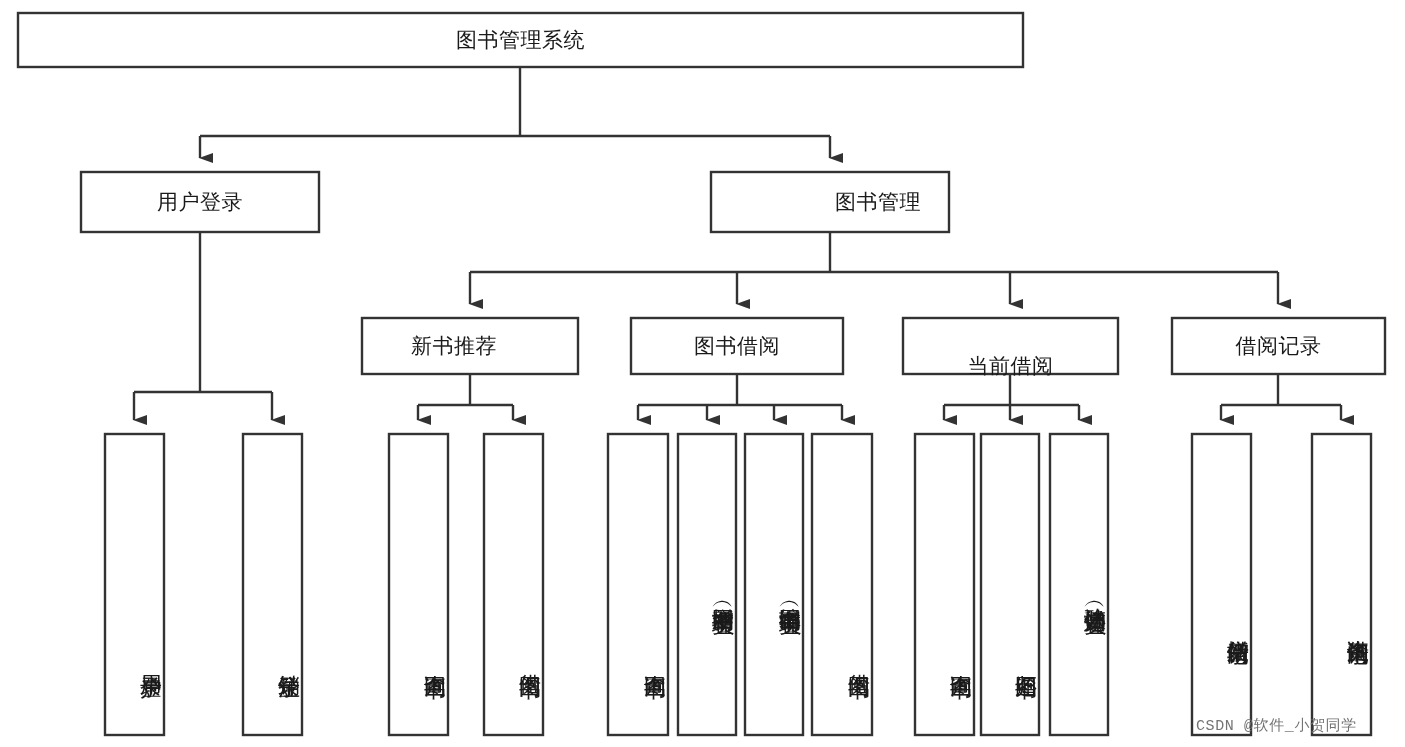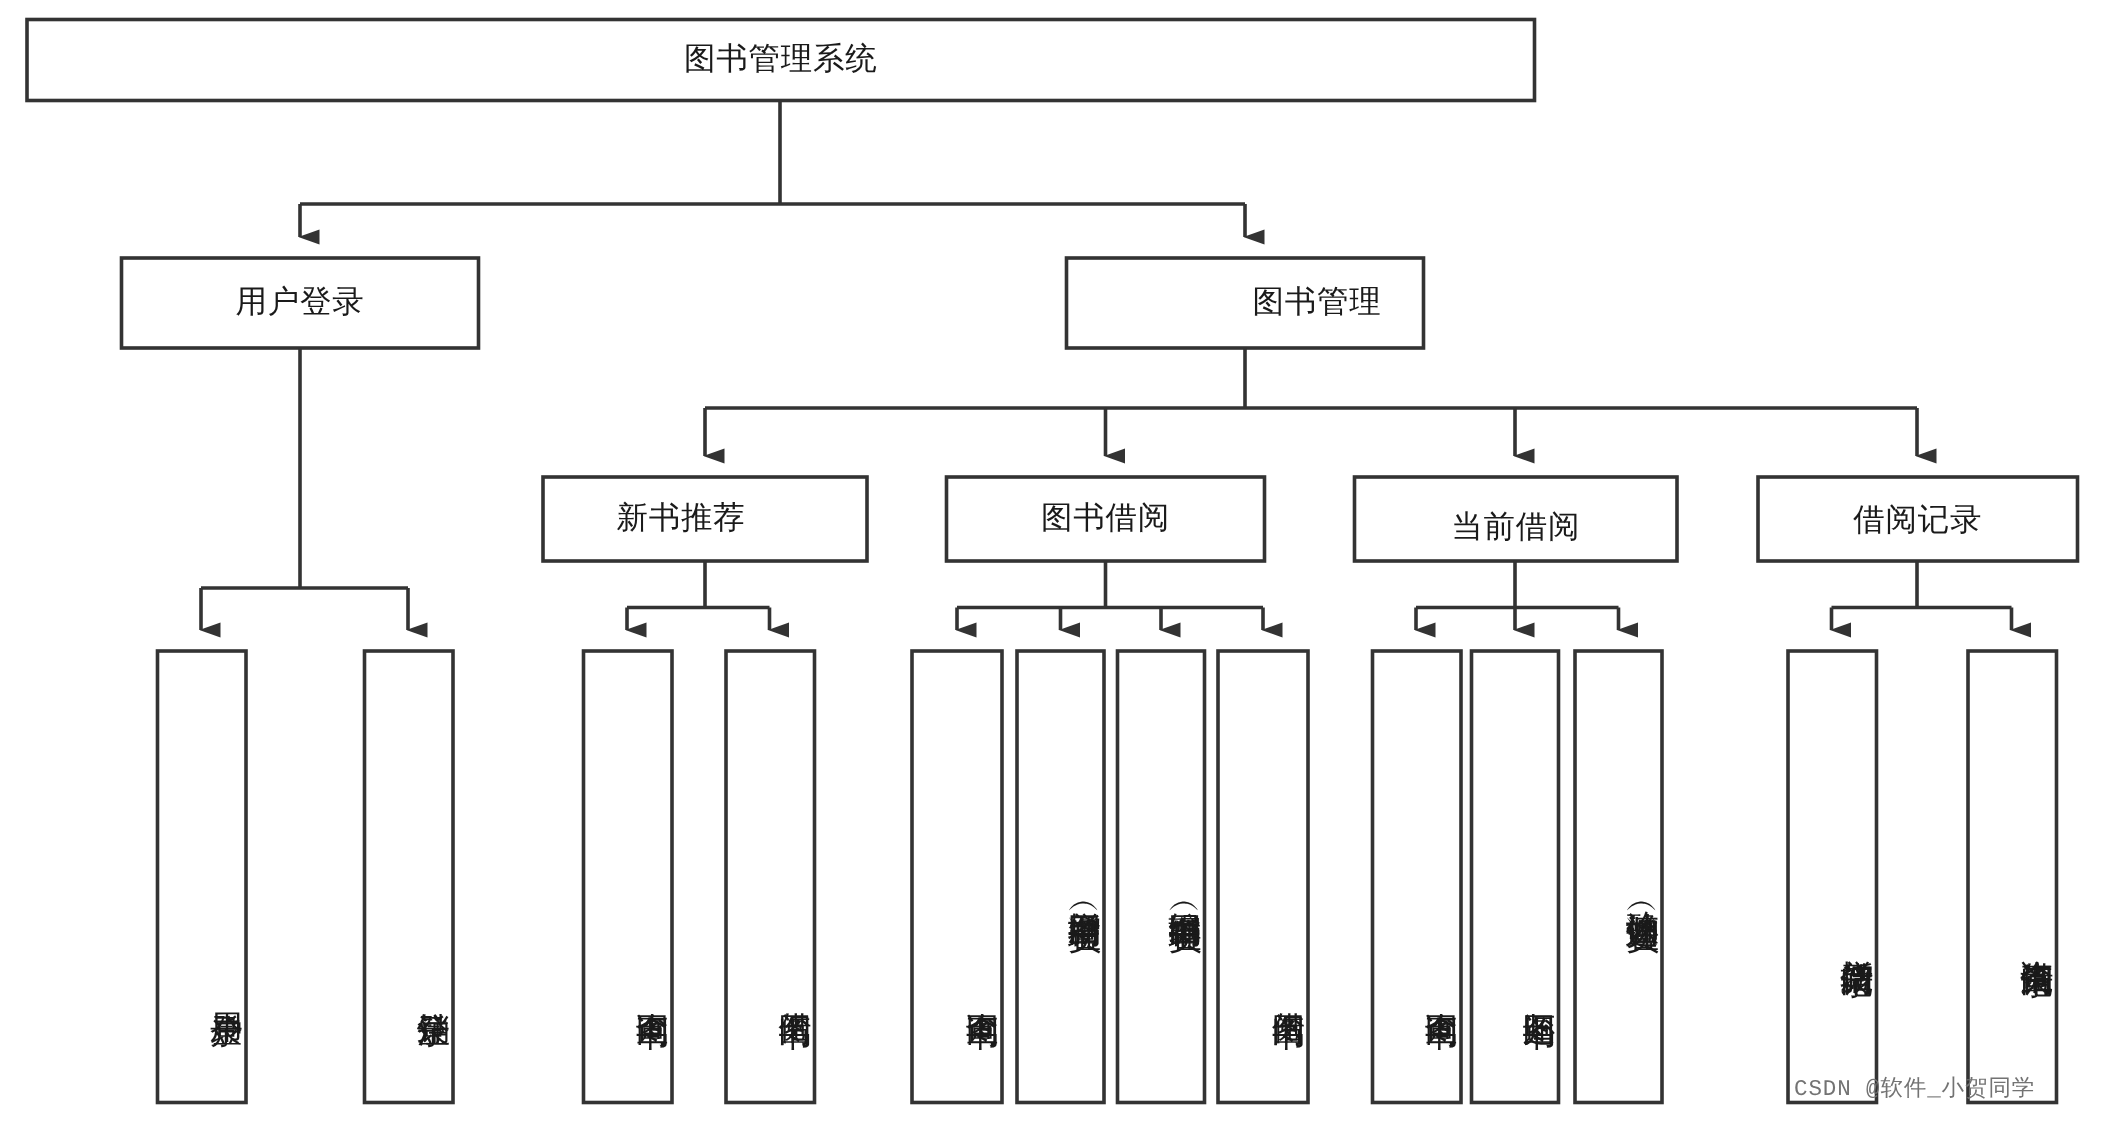--- a/index.html
+++ b/index.html
@@ -163,21 +163,21 @@
     <path class="connector" d="M 1341 405 L 1341 420" marker-end="url(#arrow)"></path>
   </svg>
 
   <div class="node-label-h" style="left:18px; top:13px; width:1005px; height:54px;">图书管理系统</div>
 
   <div class="node-label-h" style="left:81px; top:172px; width:238px; height:60px;">用户登录</div>
   <div class="node-label-h" style="left:711px; top:172px; width:238px; height:60px;margin-left:48px;">图书管理</div>
 
   <div class="node-label-h" style="left:362px; top:318px; width:184px; height:56px;">新书推荐</div>
   <div class="node-label-h" style="left:631px; top:318px; width:212px; height:56px;">图书借阅</div>
-  <div class="node-label-h" style="left:903px; top:316px; width:215px; height:72px;">当前借阅</div>
+  <div class="node-label-h" style="left:903px; top:330px; width:215px; height:72px;">当前借阅</div>
   <div class="node-label-h" style="left:1172px; top:318px; width:213px; height:56px;font-family:Liberation Serif, serif;">借阅记录</div>
 
   <div class="node-label-v" style="left:105px; top:434px; width:59px; height:301px; padding-top:74px;">用户登录</div>
   <div class="node-label-v" style="left:243px; top:434px; width:59px; height:301px; padding-top:74px;">注销登录</div>
 
   <div class="node-label-v" style="left:389px; top:434px; width:59px; height:301px; padding-top:74px;">查询图书</div>
   <div class="node-label-v" style="left:484px; top:434px; width:59px; height:301px; padding-top:74px;">借阅图书</div>
 
   <div class="node-label-v" style="left:608px; top:434px; width:60px; height:301px; padding-top:74px;">查询图书</div>
   <div class="node-label-v" style="left:678px; top:434px; width:58px; height:301px; padding-top:10px;">新增图书（管理员）</div>

